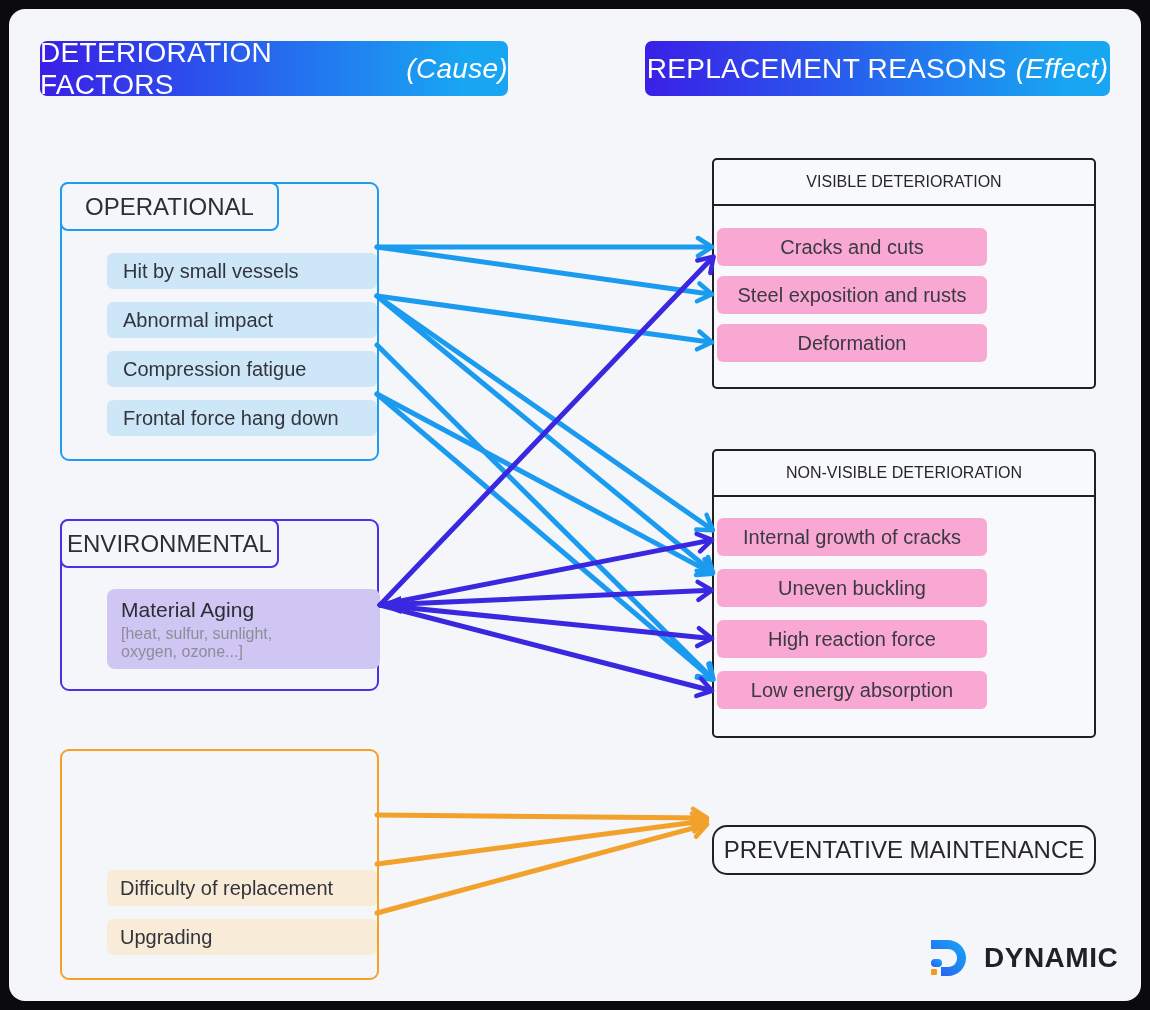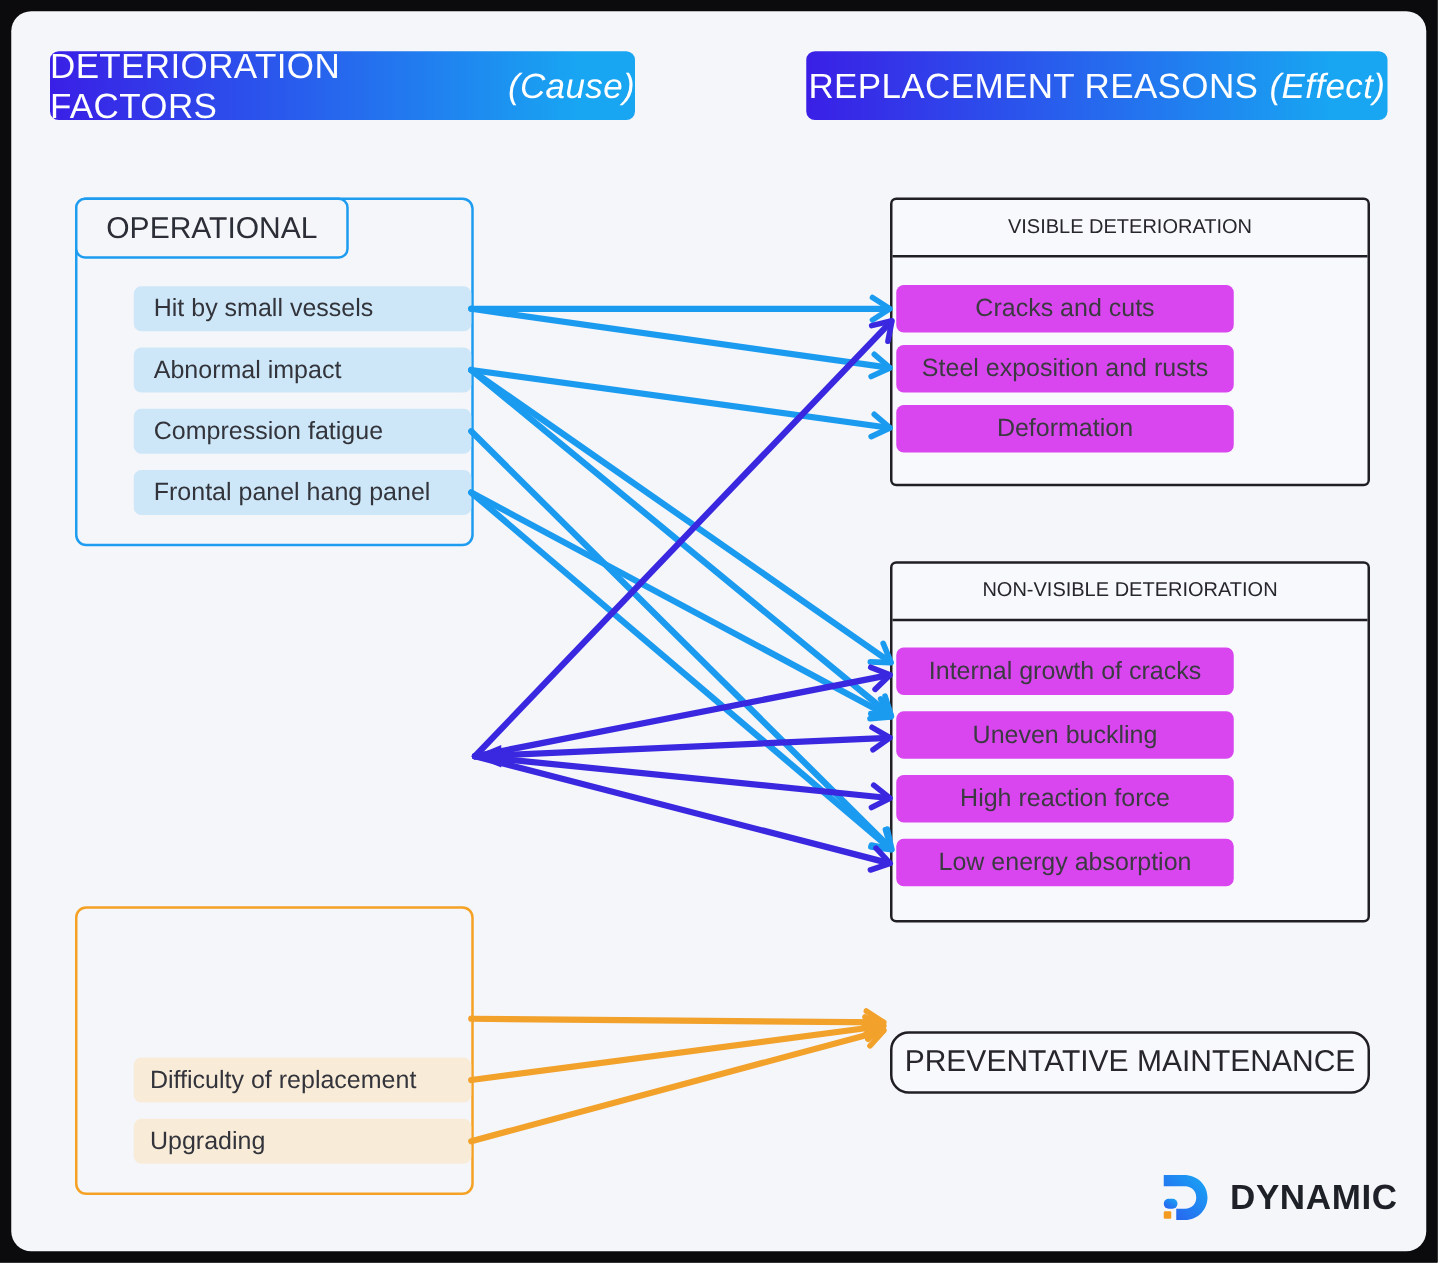--- a/index.html
+++ b/index.html
@@ -9,21 +9,21 @@
 
   
   .hdr{position:absolute;height:55px;border-radius:7px;color:#ffffff;font-size:28px;
        display:flex;align-items:center;justify-content:center;letter-spacing:0.3px;
        background:linear-gradient(90deg,#3a1fe6 0%,#2b52ec 35%,#18a5f2 90%);}
   .hdr .it{font-style:italic;margin-left:9px;}
   #hdr-left{left:40px;top:41px;width:468px;}
   #hdr-right{left:645px;top:41px;width:465px;}
 
   
-  .group{position:absolute;border-radius:9px;border:2px solid;background:transparent;}
+  .group{position:absolute;border-radius:9px;border:2px solid;background:transparent;margin-top:24px;}
   .tab{position:absolute;left:-2px;top:-2px;width:215px;height:45px;border:2px solid;border-radius:8px;
        background:#f5f6fa;display:flex;align-items:center;justify-content:center;
        font-size:24px;color:#2b2e36;}
   .c-item{position:absolute;left:45px;width:270px;height:36px;border-radius:6px;
           display:flex;align-items:center;padding-left:13px;box-sizing:border-box;
           font-size:20px;color:#33343b;}
   #grp-operational{left:60px;top:158px;width:315px;height:275px;border-color:#1e9cf0;}
   #grp-operational .tab{border-color:#1e9cf0;}
   #grp-operational .c-item{background:#cde7f8;padding-left:16px;}
   #grp-environmental{left:60px;top:495px;width:315px;height:168px;border-color:#4633e6;}
@@ -34,21 +34,21 @@
 
   .aging{position:absolute;left:45px;top:68px;width:273px;height:80px;border-radius:8px;
          background:#cfc6f3;padding:9px 0 0 14px;box-sizing:border-box;}
   .aging .lbl{font-size:21px;color:#2b2e36;}
   .aging .note{display:block;font-size:16px;line-height:1.13;color:#8d8d99;max-width:200px;margin-top:3px;}
 
   
   .ebox{position:absolute;left:712px;width:380px;border:2px solid #1f1f24;border-radius:5px;background:#f8f9fc;}
   .ebox .etitle{height:44px;border-bottom:2px solid #1f1f24;display:flex;align-items:center;
                 justify-content:center;font-size:16px;color:#26262c;}
-  .e-item{position:absolute;left:3px;width:270px;height:38px;border-radius:6px;background:#d946ef;
+  .e-item{position:absolute;left:3px;width:270px;height:38px;border-radius:6px;background:#f9a8d4;
           display:flex;align-items:center;justify-content:center;font-size:20px;color:#3a3a40;}
   #box-visible{top:158px;height:227px;}
   #box-nonvisible{top:449px;height:285px;}
   #box-preventative{top:825px;height:46px;display:flex;align-items:center;justify-content:center;
                     font-size:24px;color:#26262c;border-radius:15px;}
 
   
   #wires{position:absolute;left:0;top:0;width:1150px;height:1010px;pointer-events:none;}
 
   
@@ -77,24 +77,33 @@
     <div class="c-item" style="top:69px">
         <span>Hit by small vessels</span>
       </div>
     <div class="c-item" style="top:118px">
         <span>Abnormal impact</span>
       </div>
     <div class="c-item" style="top:167px">
         <span>Compression fatigue</span>
       </div>
     <div class="c-item" style="top:216px">
-        <span>Frontal panel hang panel</span>
+        <span>Frontal force hang down</span>
       </div>
   </div>
 
+  <div class="group" id="grp-environmental">
+    <div class="tab">
+      <span>ENVIRONMENTAL</span>
+    </div>
+    <div class="aging">
+      <span class="lbl">Material Aging</span>
+      <span class="note">[heat, sulfur, sunlight, oxygen, ozone...]</span>
+    </div>
+  </div>
 
   <div class="group" id="grp-other">
     <div class="c-item" style="top:119px">
         <span>Difficulty of replacement</span>
       </div>
     <div class="c-item" style="top:168px">
         <span>Upgrading</span>
       </div>
   </div>
 

